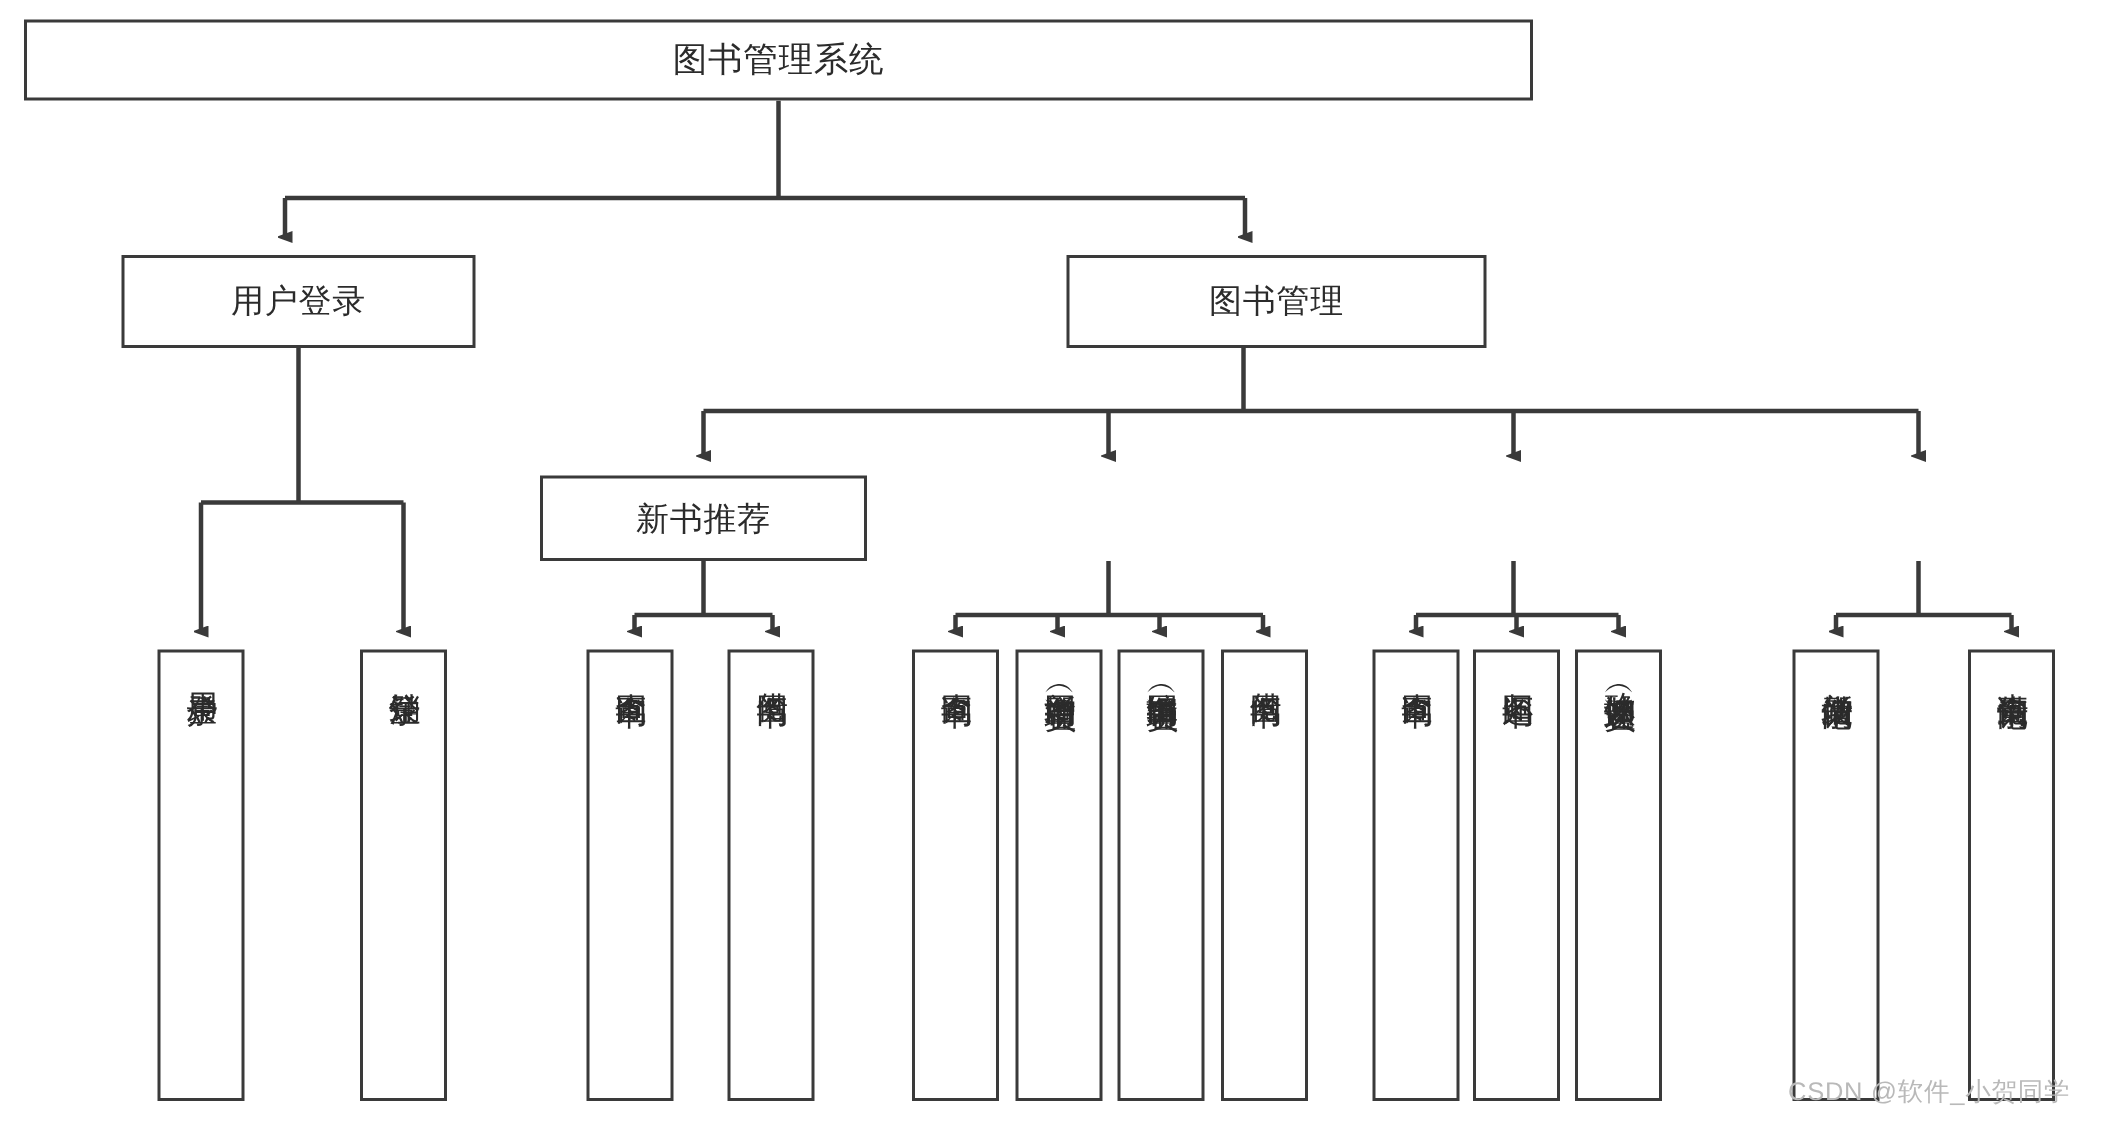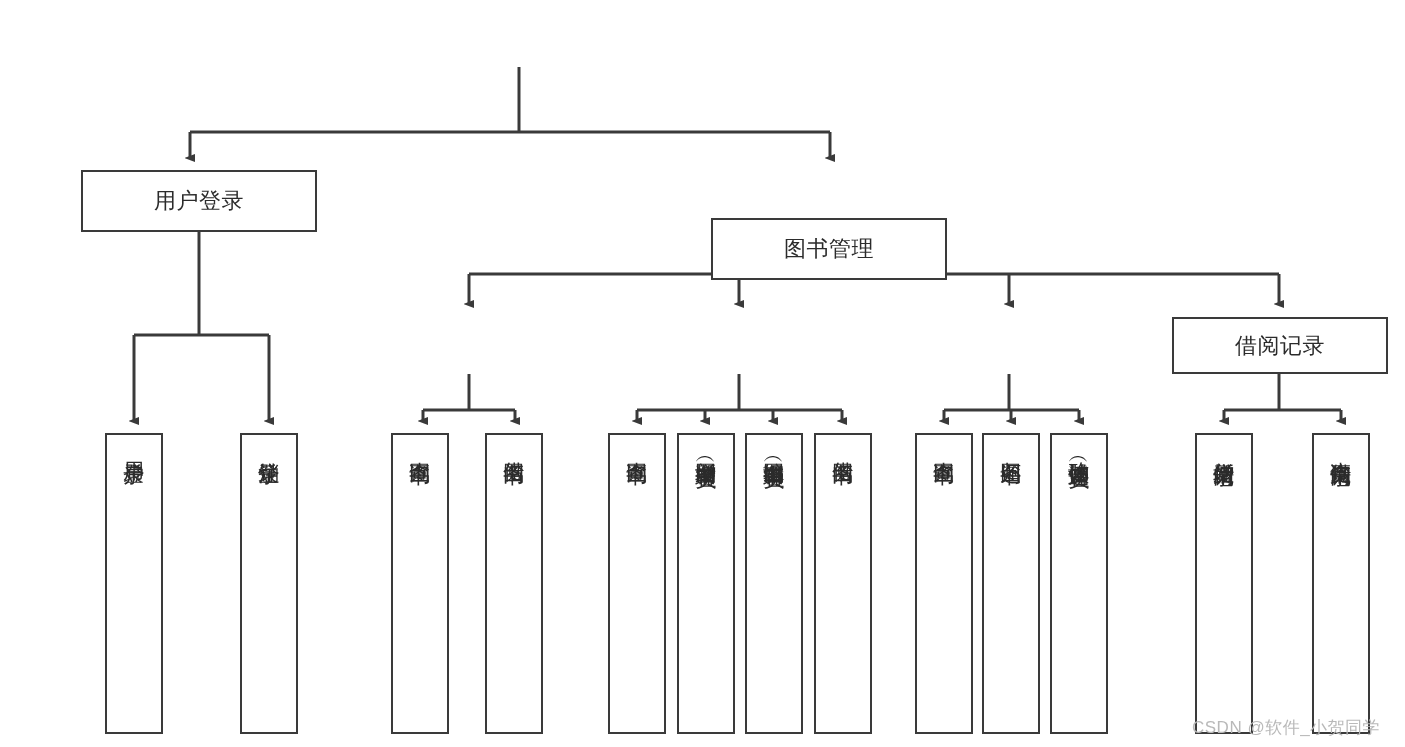--- a/index.html
+++ b/index.html
@@ -118,35 +118,38 @@
       <path d="M1011,410 L1011,421" marker-end="url(#arrow)"></path>
       <path d="M1079,410 L1079,421" marker-end="url(#arrow)"></path>
 
       <path d="M1279,374 L1279,410"></path>
       <path d="M1224,410 L1341,410"></path>
       <path d="M1224,410 L1224,421" marker-end="url(#arrow)"></path>
       <path d="M1341,410 L1341,421" marker-end="url(#arrow)"></path>
     </g>
   </svg>
 
+  <div class="node horizontal root" style="left:16px; top:13px; width:1006px; height:54px;">
+    <span class="label">图书管理系统</span>
+  </div>
 
   <div class="node horizontal" style="left:81px; top:170px; width:236px; height:62px;">
     <span class="label">用户登录</span>
   </div>
 
-  <div class="node horizontal" style="left:711px; top:170px; width:236px; height:62px;margin-top:48px;">
+  <div class="node horizontal" style="left:711px; top:170px; width:280px; height:62px;">
     <span class="label">图书管理</span>
   </div>
 
-
-
-
-  <div class="node horizontal" style="left:1172px; top:317px; width:216px; height:57px;">
-    <span class="label">借阅记录</span>
-  </div>
+  <div class="node horizontal" style="left:360px; top:317px; width:218px; height:57px;">
+    <span class="label">新书推荐</span>
+  </div>
+
+
+
 
   <div class="node vertical" style="left:105px; top:433px; width:58px; height:301px;">
     <span class="label">用户登录</span>
   </div>
 
   <div class="node vertical" style="left:240px; top:433px; width:58px; height:301px;">
     <span class="label">注销登录</span>
   </div>
 
   <div class="node vertical" style="left:391px; top:433px; width:58px; height:301px;">

